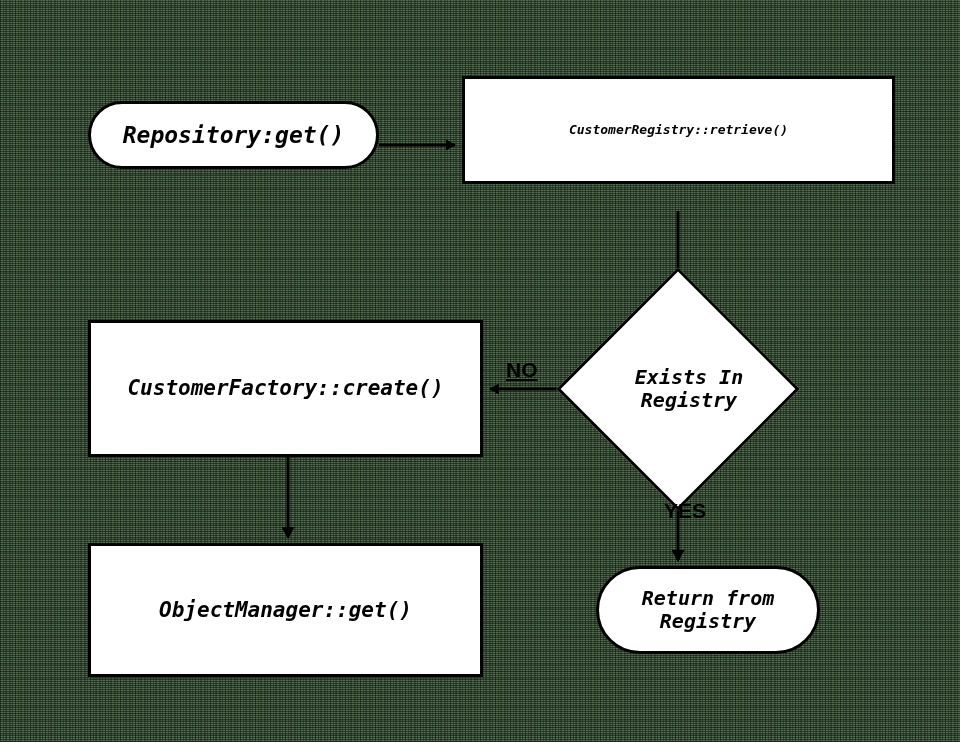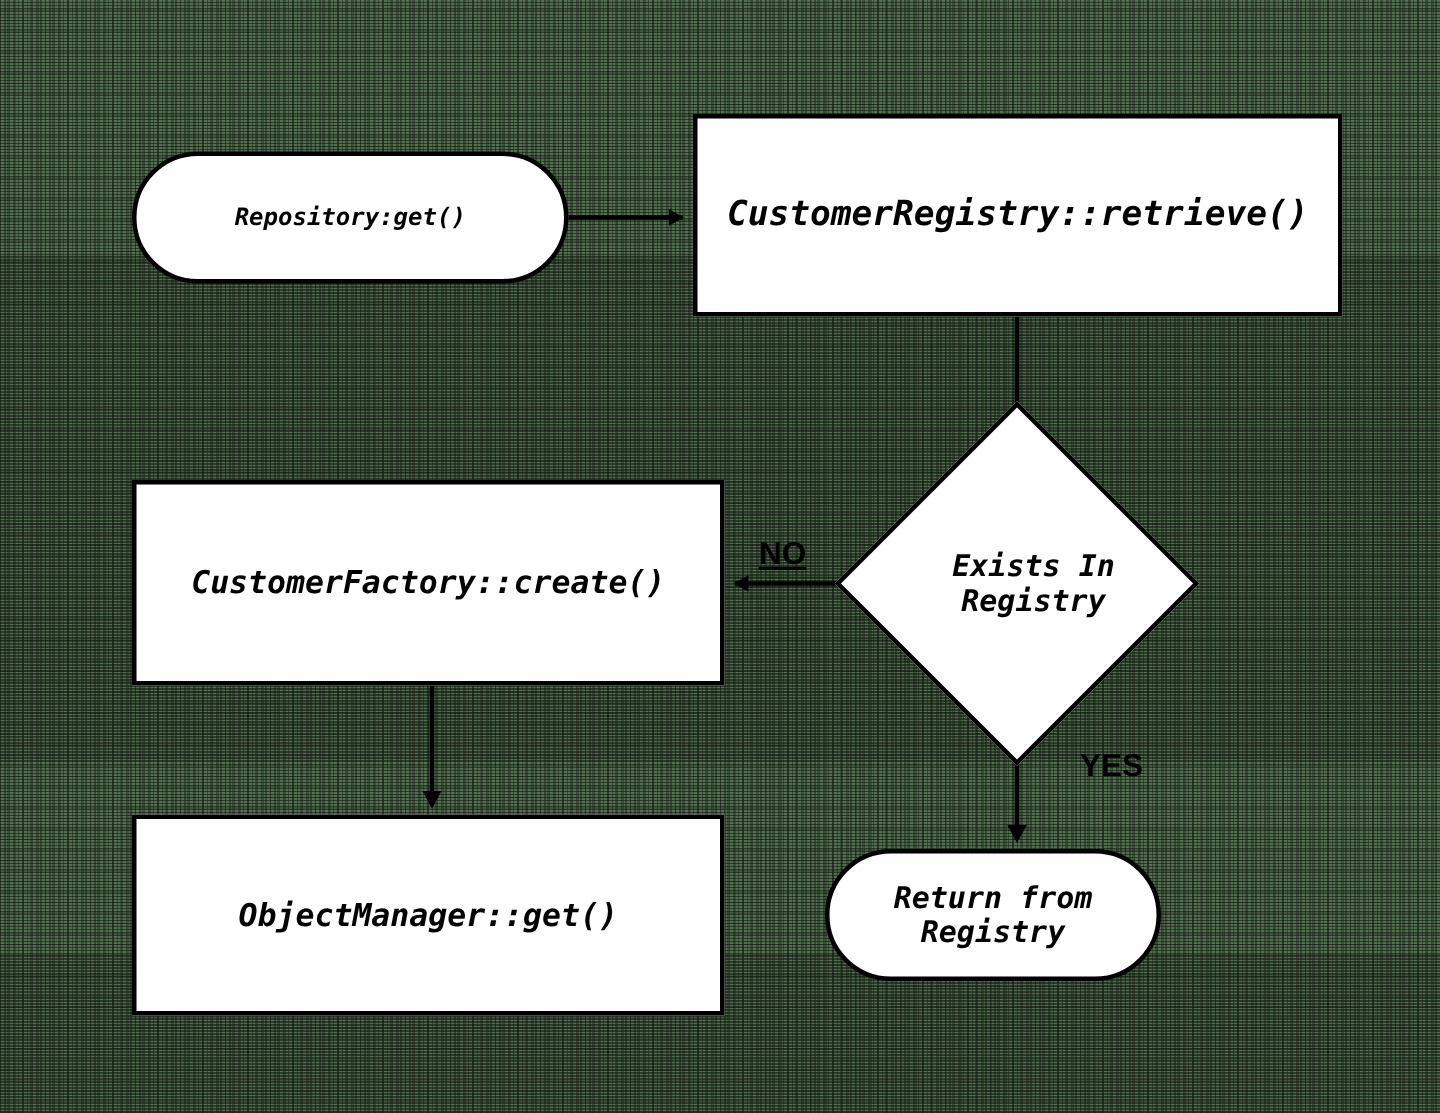--- a/index.html
+++ b/index.html
@@ -134,45 +134,45 @@
 
     <line x1="566" y1="389" x2="490" y2="389" stroke="#000000" stroke-width="3" marker-end="url(#arrow-l)"></line>
 
     <line x1="678" y1="487" x2="678" y2="560" stroke="#000000" stroke-width="3" marker-end="url(#arrow-d)"></line>
 
     <line x1="288" y1="457" x2="288" y2="537" stroke="#000000" stroke-width="3" marker-end="url(#arrow-d)"></line>
   </svg>
 
   <div class="layer">
 
-    <div class="node stadium" style="left:88px; top:101px; width:291px; height:88px; font-size:16px;">
+    <div class="node stadium" style="left:88px; top:101px; width:291px; height:68px; font-size:23px;">
       <span class="label">Repository:get()</span>
     </div>
 
-    <div class="node rect" style="left:462px; top:76px; width:433px; height:135px; font-size:23px;">
+    <div class="node rect" style="left:462px; top:76px; width:433px; height:108px; font-size:13px;">
       <span class="label">CustomerRegistry::retrieve()</span>
     </div>
 
     <div class="diamond-wrap" style="left:566px; top:291px; width:224px; height:196px;">
       <div class="diamond-shape" style="left:26px; top:12px; width:172px; height:172px;"></div>
       <div class="diamond-label" style="font-size:20px;">Exists In
 Registry</div>
     </div>
 
     <div class="node rect" style="left:88px; top:320px; width:395px; height:137px; font-size:21px;">
       <span class="label">CustomerFactory::create()</span>
     </div>
 
     <div class="node rect" style="left:88px; top:543px; width:395px; height:134px; font-size:21px;">
       <span class="label">ObjectManager::get()</span>
     </div>
 
-    <div class="node stadium" style="left:550px; top:566px; width:224px; height:88px; font-size:20px;">
+    <div class="node stadium" style="left:596px; top:566px; width:224px; height:88px; font-size:20px;">
       <span class="label">Return from
 Registry</span>
     </div>
 
     <span class="edge-label" style="left:506px; top:358px;text-decoration:underline;">NO</span>
 
-    <span class="edge-label" style="left:720px; top:499px;">YES</span>
+    <span class="edge-label" style="left:664px; top:499px;">YES</span>
 
   </div>
 </div>
 
 </body></html>

